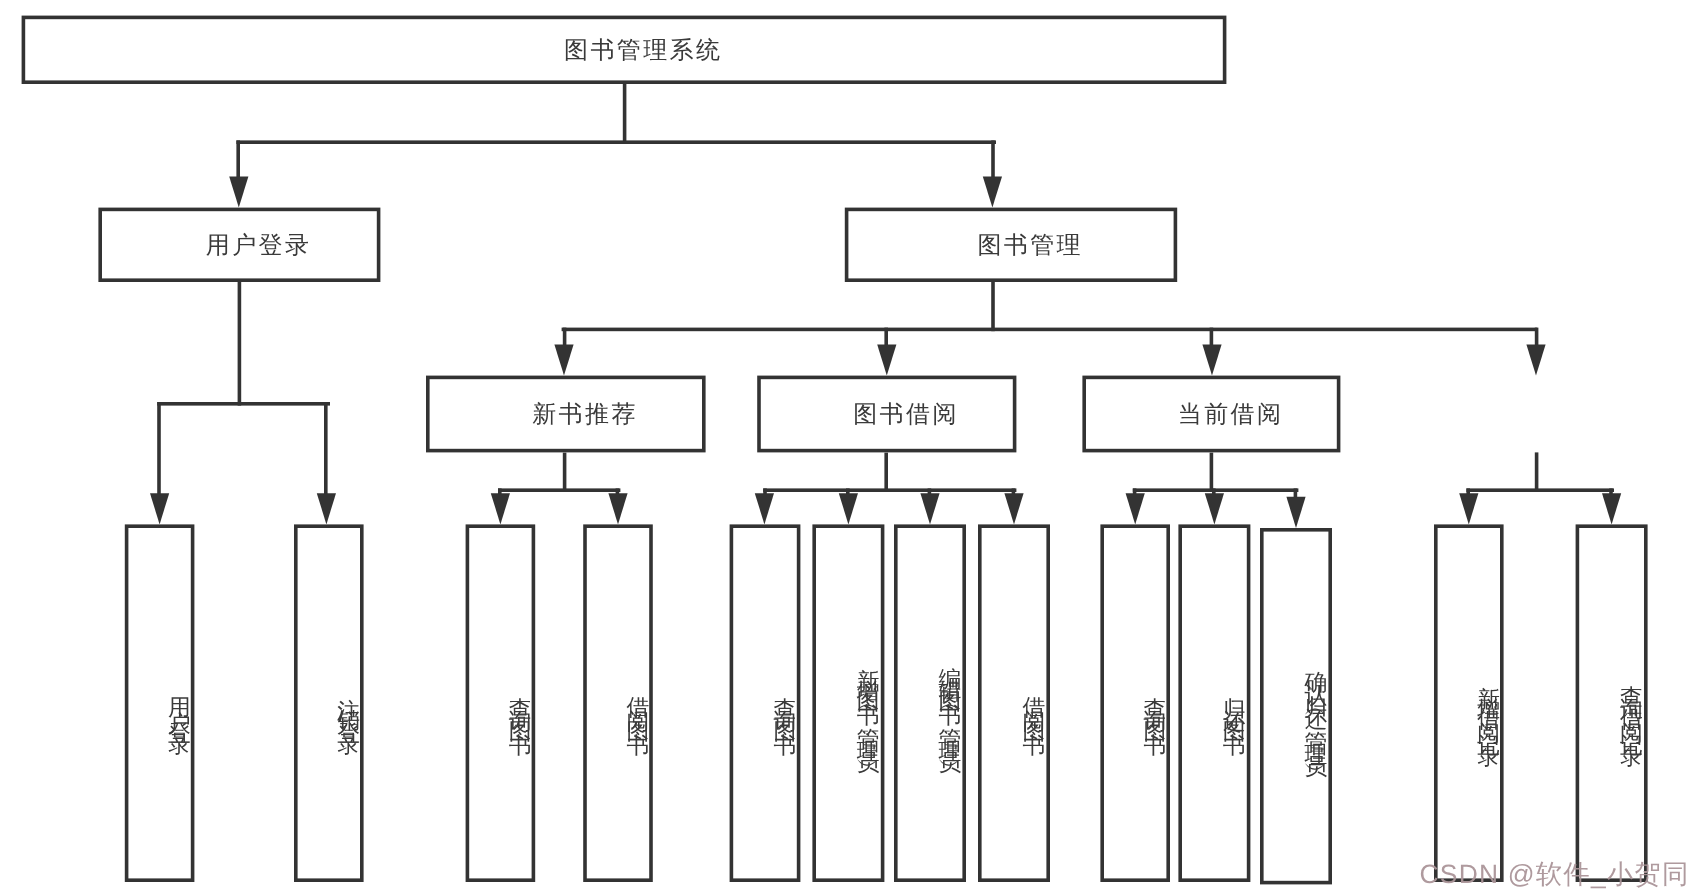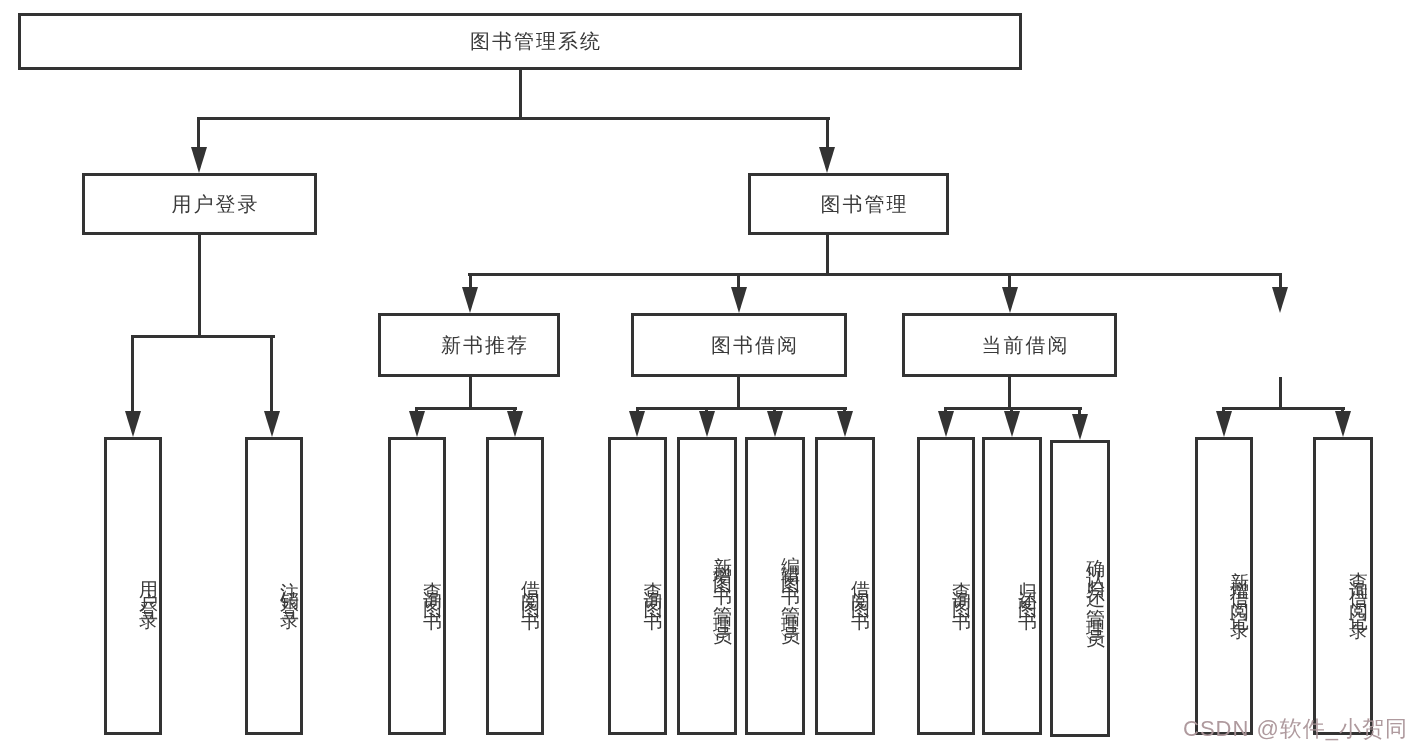--- a/index.html
+++ b/index.html
@@ -43,21 +43,21 @@
   <div class="vline" style="left:519px;top:70px;height:49px;"></div>
   <div class="hline" style="left:197px;top:117px;width:633px;"></div>
   <div class="vline" style="left:197px;top:117px;height:36px;"></div>
   <div class="arrow" style="left:191px;top:147px;"></div>
   <div class="vline" style="left:826px;top:117px;height:36px;"></div>
   <div class="arrow" style="left:819px;top:147px;"></div>
 
   <div class="box h" style="left:82px;top:173px;width:235px;height:62px;">
     <span class="lbl">用户登录</span>
   </div>
-  <div class="box h" style="left:748px;top:173px;width:201px;height:62px;">
+  <div class="box h" style="left:704px;top:173px;width:277px;height:62px;">
     <span class="lbl">图书管理</span>
   </div>
 
   <div class="vline" style="left:198px;top:235px;height:103px;"></div>
   <div class="hline" style="left:131px;top:335px;width:144px;"></div>
   <div class="vline" style="left:131px;top:335px;height:82px;"></div>
   <div class="arrow" style="left:125px;top:411px;"></div>
   <div class="vline" style="left:270px;top:335px;height:82px;"></div>
   <div class="arrow" style="left:264px;top:411px;"></div>
 
@@ -65,21 +65,21 @@
   <div class="hline" style="left:468px;top:273px;width:813px;"></div>
   <div class="vline" style="left:469px;top:273px;height:20px;"></div>
   <div class="arrow" style="left:462px;top:287px;"></div>
   <div class="vline" style="left:737px;top:273px;height:20px;"></div>
   <div class="arrow" style="left:731px;top:287px;"></div>
   <div class="vline" style="left:1008px;top:273px;height:20px;"></div>
   <div class="arrow" style="left:1002px;top:287px;"></div>
   <div class="vline" style="left:1279px;top:273px;height:20px;"></div>
   <div class="arrow" style="left:1272px;top:287px;"></div>
 
-  <div class="box h" style="left:378px;top:313px;width:182px;height:64px;">
+  <div class="box h" style="left:355px;top:313px;width:233px;height:64px;">
     <span class="lbl">新书推荐</span>
   </div>
   <div class="box h" style="left:902px;top:313px;width:215px;height:64px;">
     <span class="lbl">当前借阅</span>
   </div>
   <div class="box h" style="left:631px;top:313px;width:216px;height:64px;">
     <span class="lbl">图书借阅</span>
   </div>
 
   <div class="vline" style="left:469px;top:377px;height:33px;"></div>

